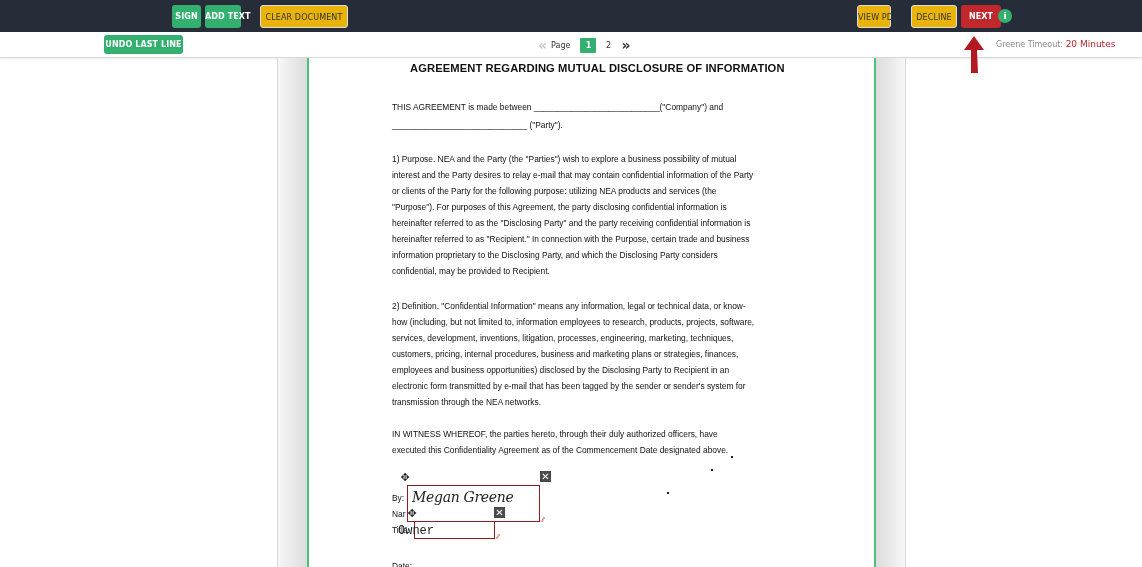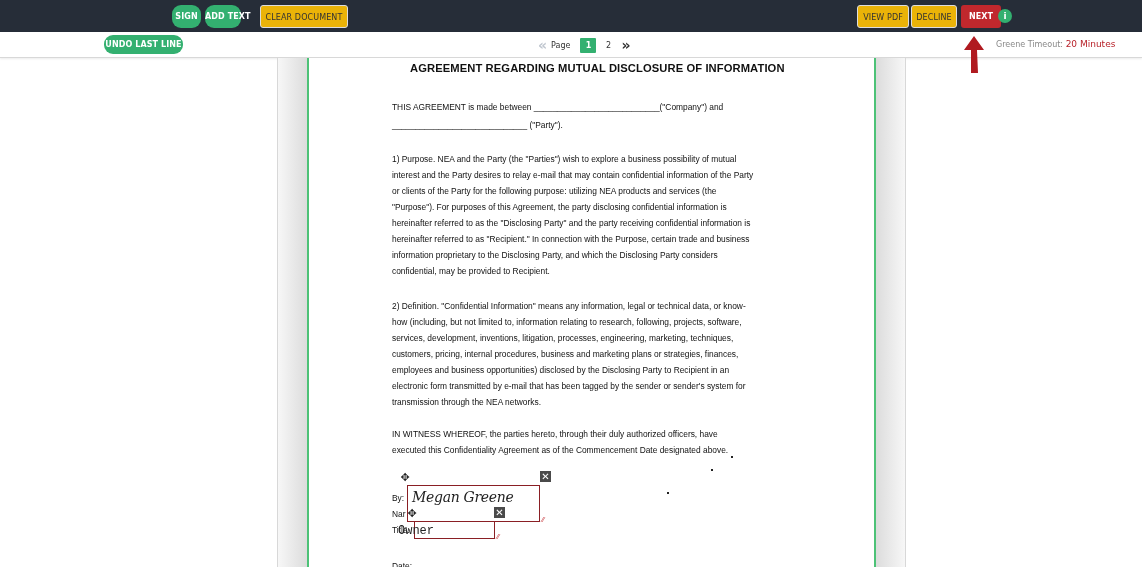--- a/index.html
+++ b/index.html
@@ -1,19 +1,19 @@
 <!DOCTYPE html>
 <html><head>
 <meta charset="utf-8">
 <style>
   * { box-sizing: border-box; margin: 0; padding: 0; }
   html, body { width: 1142px; height: 567px; overflow: hidden; background: #ffffff; font-family: "Liberation Sans", sans-serif; }
   .topbar { position: absolute; left: 0; top: 0; width: 1142px; height: 32px; background: #262d38; }
   .btn { position: absolute; height: 23px; border-radius: 3px; font-family: "DejaVu Sans", sans-serif; font-size: 8px; line-height: 23px; text-align: center; letter-spacing: 0.1px; cursor: pointer; white-space: nowrap; }
-  .btn-green { background: #33b070; color: #ffffff; font-weight: bold; border-radius: 9px; }
+  .btn-green { background: #33b070; color: #ffffff; font-weight: bold; }
   .btn-light { background: #eab308; color: #333; border: 1px solid #ddd; }
   .btn-red { background: #c0282d; color: #ffffff; font-weight: bold; }
   .info-icon { position: absolute; left: 998px; top: 9px; width: 14px; height: 14px; border-radius: 50%; background: #33b070; color: #fff; font-size: 9px; font-weight: bold; text-align: center; line-height: 14px; font-family: "DejaVu Sans", sans-serif; }
   .subbar { position: absolute; left: 0; top: 32px; width: 1142px; height: 26px; background: #ffffff; border-bottom: 1px solid #d8d8d8; box-shadow: 0 1px 2px rgba(0,0,0,0.08); }
   .pager { position: absolute; left: 538px; top: 37px; height: 16px; display: flex; align-items: center; font-family: "DejaVu Sans", sans-serif; font-size: 8px; color: #333; }
   .chev { font-size: 14px; font-weight: bold; line-height: 16px; }
   .chev-prev { color: #bfc6cf; margin-right: 4px; }
   .chev-next { color: #333; margin-left: 5px; }
   .page-num { display: inline-block; width: 16px; height: 15px; line-height: 15px; text-align: center; margin-left: 4px; }
   .page-num.active { background: #33b070; color: #fff; font-weight: bold; border-radius: 1px; margin-left: 10px; }
@@ -35,21 +35,21 @@
   .title-text { position: absolute; left: 398px; top: 524px; font-family: Liberation Mono, monospace; font-size: 12px; color: #222; }
   .dot { position: absolute; width: 2px; height: 2px; background: #222; }
 </style>
 </head>
 <body>
 
 <div class="topbar"></div>
 <div class="btn btn-green" style="left:172px;top:5px;width:29px;">SIGN</div>
 <div class="btn btn-green" style="left:205px;top:5px;width:36px;">ADD TEXT</div>
 <div class="btn btn-light" style="left:260px;top:5px;width:88px;">CLEAR DOCUMENT</div>
-<div class="btn btn-light" style="left:857px;top:5px;width:52px;">VIEW PDF</div>
+<div class="btn btn-light" style="left:857px;top:5px;width:34px;">VIEW PDF</div>
 <div class="btn btn-light" style="left:911px;top:5px;width:46px;">DECLINE</div>
 <div class="btn btn-red" style="left:961px;top:5px;width:40px;">NEXT</div>
 <div class="info-icon">i</div>
 
 <div class="subbar"></div>
 <div class="btn btn-green" style="left:104px;top:35px;width:79px;height:19px;line-height:19px;">UNDO LAST LINE</div>
 
 <div class="pager">
   <span class="chev chev-prev">«</span>
   <span>Page</span>
@@ -80,21 +80,21 @@
 <div class="para" style="top:151px;">1) Purpose.  NEA and the Party (the "Parties") wish to explore a business possibility of mutual</div>
 <div class="para" style="top:167px;">interest and the Party desires to relay e-mail that may contain confidential information of the Party</div>
 <div class="para" style="top:183px;">or clients of the Party for the following purpose: utilizing NEA products and services (the</div>
 <div class="para" style="top:199px;">"Purpose").  For purposes of this Agreement, the party disclosing confidential information is</div>
 <div class="para" style="top:215px;">hereinafter referred to as the "Disclosing Party" and the party receiving confidential information is</div>
 <div class="para" style="top:231px;">hereinafter referred to as "Recipient."  In connection with the Purpose, certain trade and business</div>
 <div class="para" style="top:247px;">information proprietary to the Disclosing Party, and which the Disclosing Party considers</div>
 <div class="para" style="top:263px;">confidential, may be provided to Recipient.</div>
 
 <div class="para" style="top:298px;">2) Definition.  "Confidential Information" means any information, legal or technical data, or know-</div>
-<div class="para" style="top:314px;">how (including, but not limited to, information relating to research, following, projects, software,</div>
+<div class="para" style="top:314px;">how (including, but not limited to, information employees to research, products, projects, software,</div>
 <div class="para" style="top:330px;">services, development, inventions, litigation, processes, engineering, marketing, techniques,</div>
 <div class="para" style="top:346px;">customers, pricing, internal procedures, business and marketing plans or strategies, finances,</div>
 <div class="para" style="top:362px;">employees and business opportunities) disclosed by the Disclosing Party to Recipient in an</div>
 <div class="para" style="top:378px;">electronic form transmitted by e-mail that has been tagged by the sender or sender's system for</div>
 <div class="para" style="top:394px;">transmission through the NEA networks.</div>
 
 <div class="para" style="top:426px;">IN WITNESS WHEREOF, the parties hereto, through their duly authorized officers, have</div>
 <div class="para" style="top:442px;">executed this Confidentiality Agreement as of the Commencement Date designated above.</div>
 
 <div class="sig-label" style="top:493px;">By:</div>

